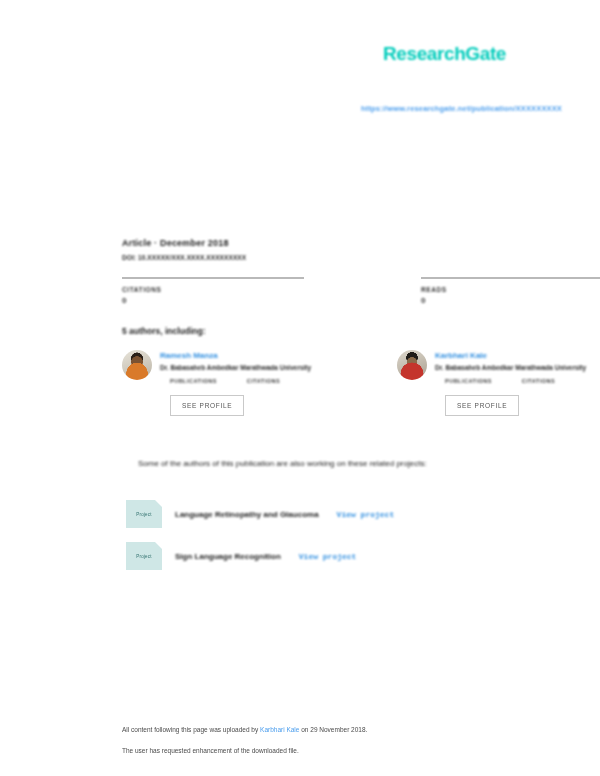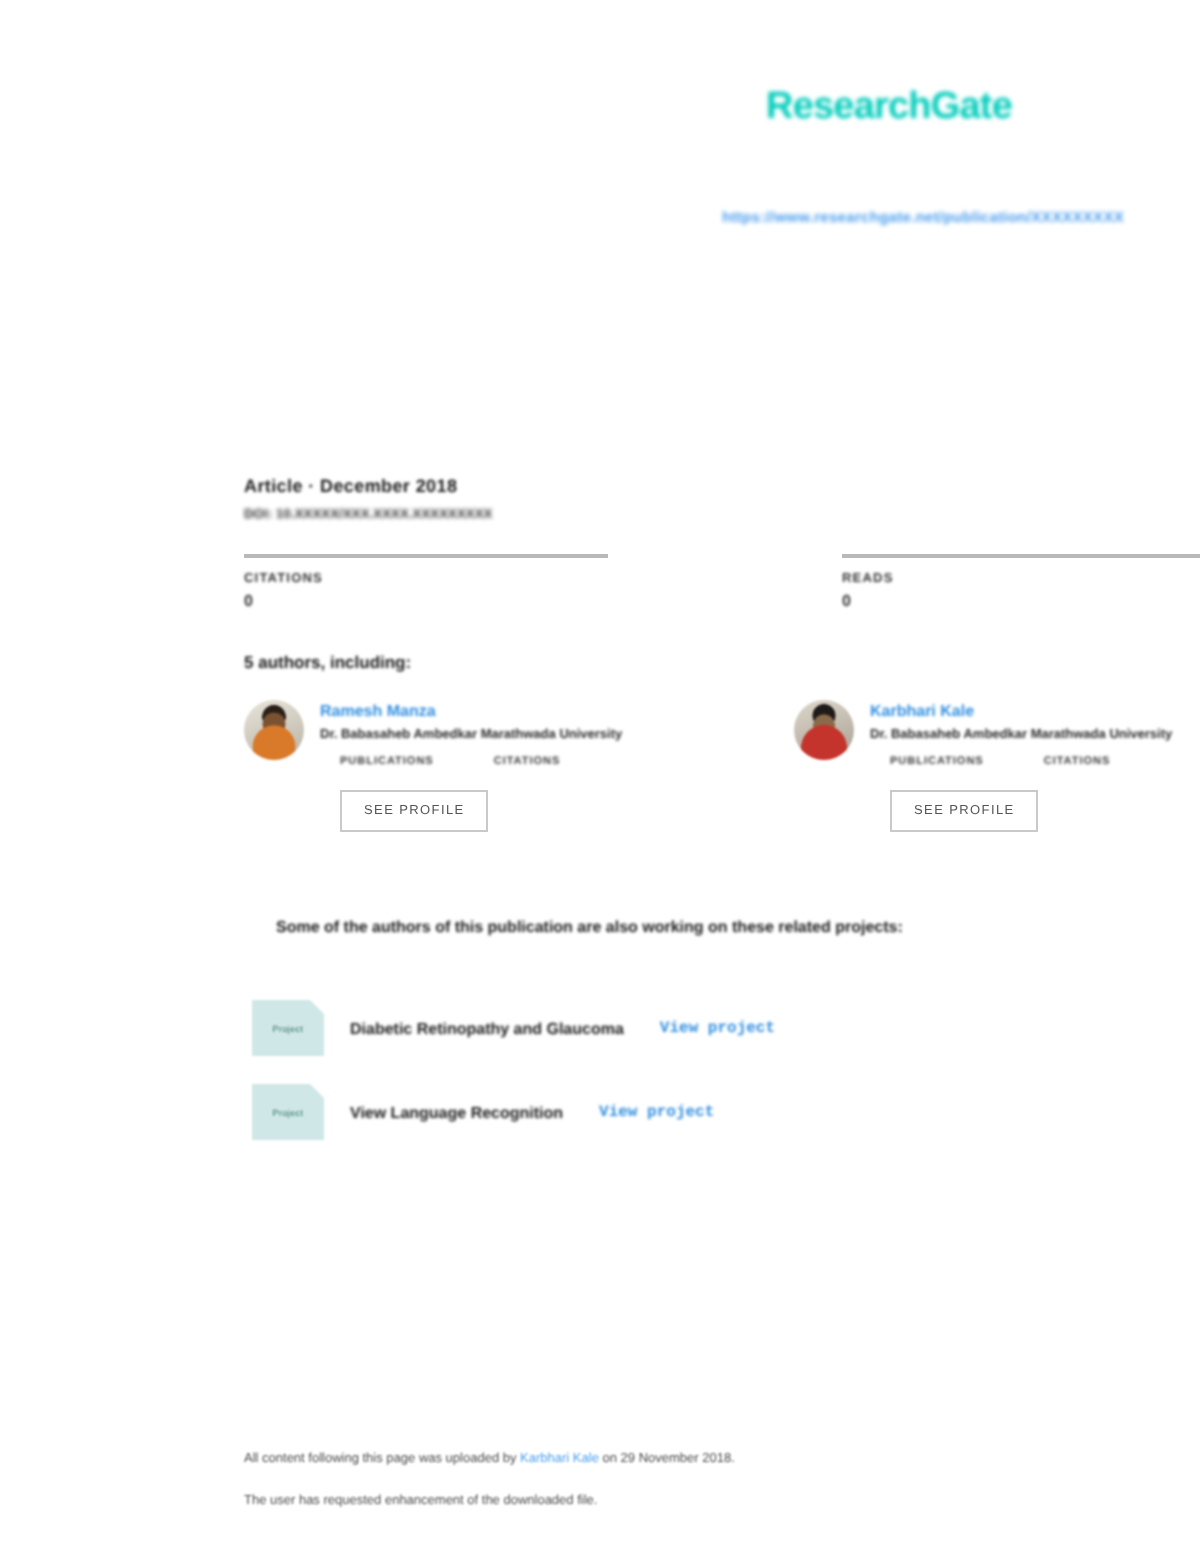--- a/index.html
+++ b/index.html
@@ -208,21 +208,21 @@
     cursor: pointer;
     font-family: "Liberation Sans", sans-serif;
   }
 
   
   .projects-heading {
     position: absolute;
     left: 58px;
     top: 459px;
     font-size: 8px;
-    font-weight: bold;
+    font-weight: normal;
     color: #1c1c1c;
     padding-left: 16px;
   }
   .project-list {
     position: absolute;
     left: 62px;
     top: 493px;
     width: 470px;
   }
   .project-row {
@@ -362,29 +362,29 @@
   </div>
 
   <div class="projects-heading blurry">Some of the authors of this publication are also working on these related projects:</div>
 
   <div class="project-list">
 
     <div class="project-row">
       <div class="project-badge blurry-soft">
         <span class="project-badge-text">Project</span>
       </div>
-      <div class="project-title blurry">Diabetic Retinopathy and Glaucoma</div>
+      <div class="project-title blurry">Language Retinopathy and Glaucoma</div>
       <div class="view-project blurry">View project</div>
     </div>
 
     <div class="project-row">
       <div class="project-badge blurry-soft">
         <span class="project-badge-text">Project</span>
       </div>
-      <div class="project-title blurry">View Language Recognition</div>
+      <div class="project-title blurry">Sign Language Recognition</div>
       <div class="view-project blurry">View project</div>
     </div>
 
   </div>
 
   <div class="footer">
     <div class="footer-line1 blurry-soft"><span>All content following this page was uploaded by </span><span class="uploader">Karbhari Kale</span><span> on 29 November 2018.</span></div>
     <div class="footer-line2 blurry-soft">The user has requested enhancement of the downloaded file.</div>
   </div>
 

